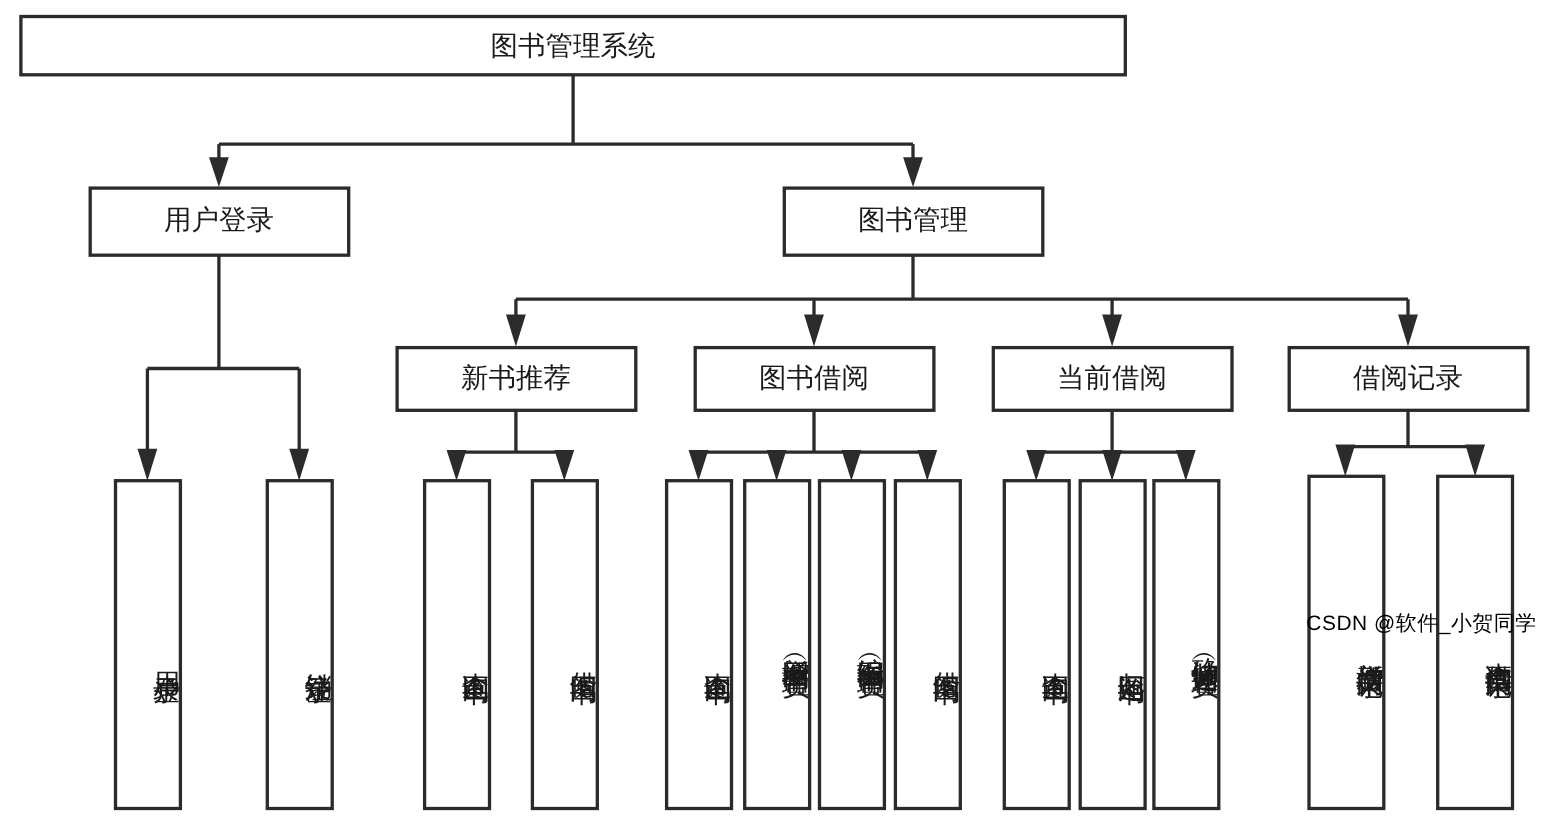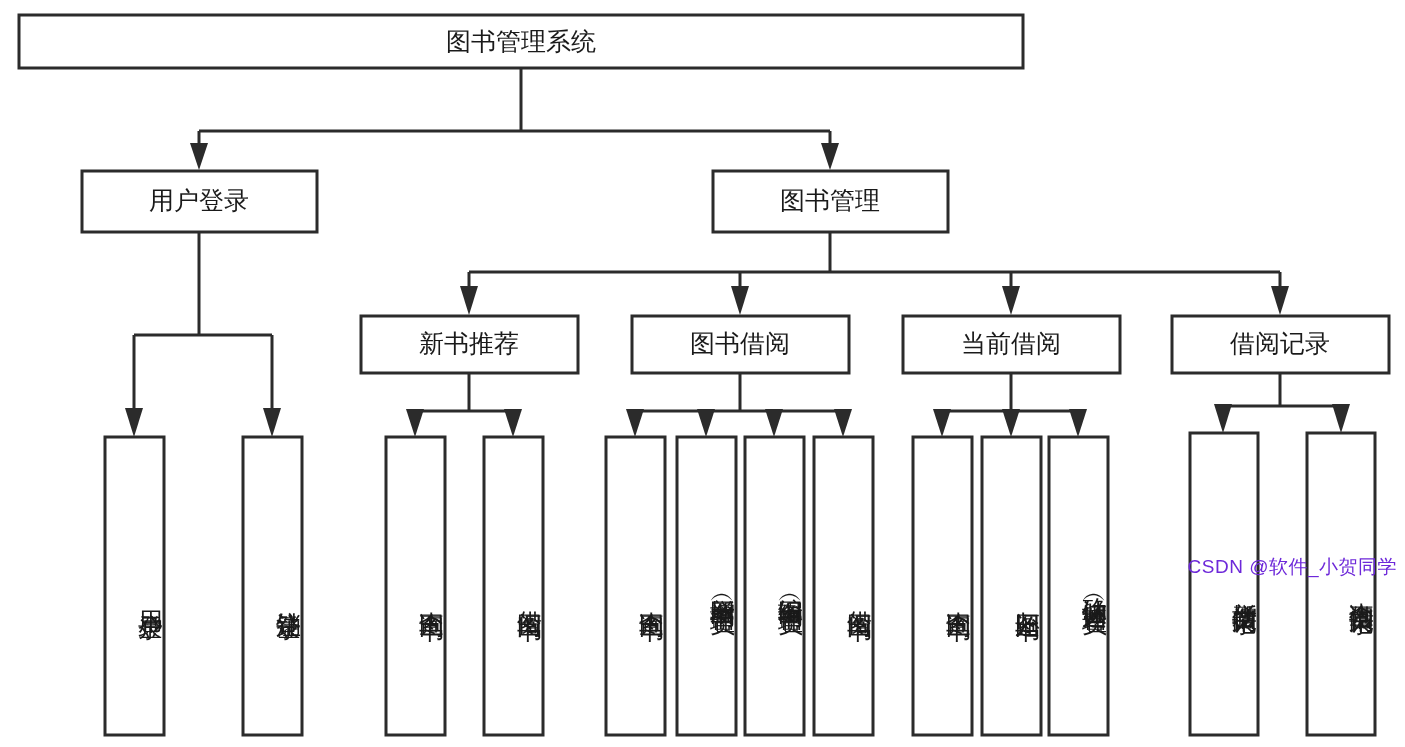--- a/index.html
+++ b/index.html
@@ -56,21 +56,21 @@
     letter-spacing: 2px;
     white-space: nowrap;
     font-family: "Liberation Sans", "DejaVu Sans", sans-serif;
     pointer-events: none;
   }
   .watermark {
     position: absolute;
     right: 8px;
     bottom: 4px;
     font-size: 19px;
-    color: #6d28d9;
+    color: #000000;
     font-family: "Liberation Sans", "DejaVu Sans", sans-serif;
     white-space: nowrap;
     letter-spacing: 0.5px;
   }
 </style>
 </head>
 <body>
 
 <div id="chart-root">
 

